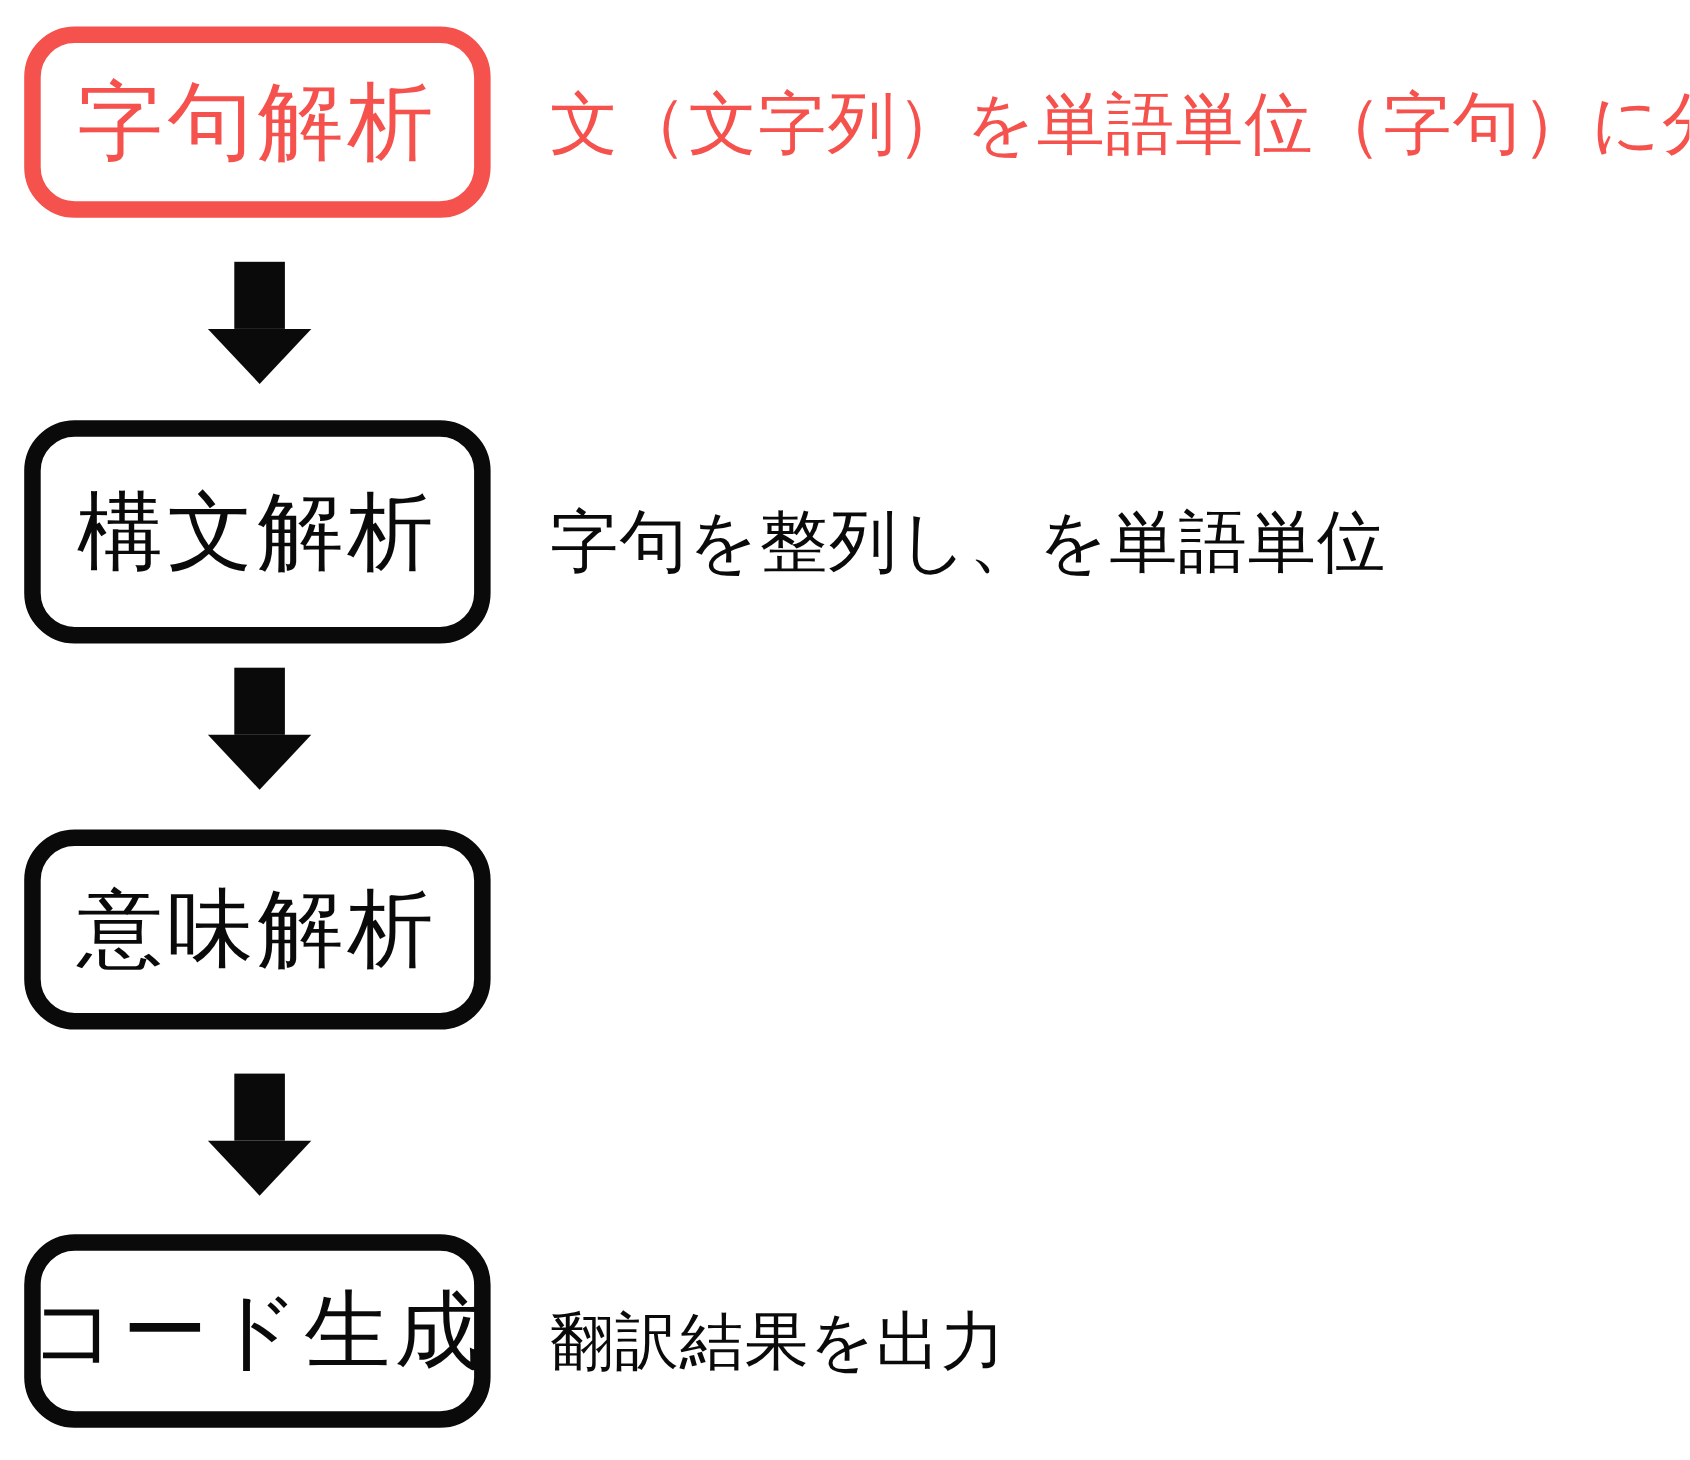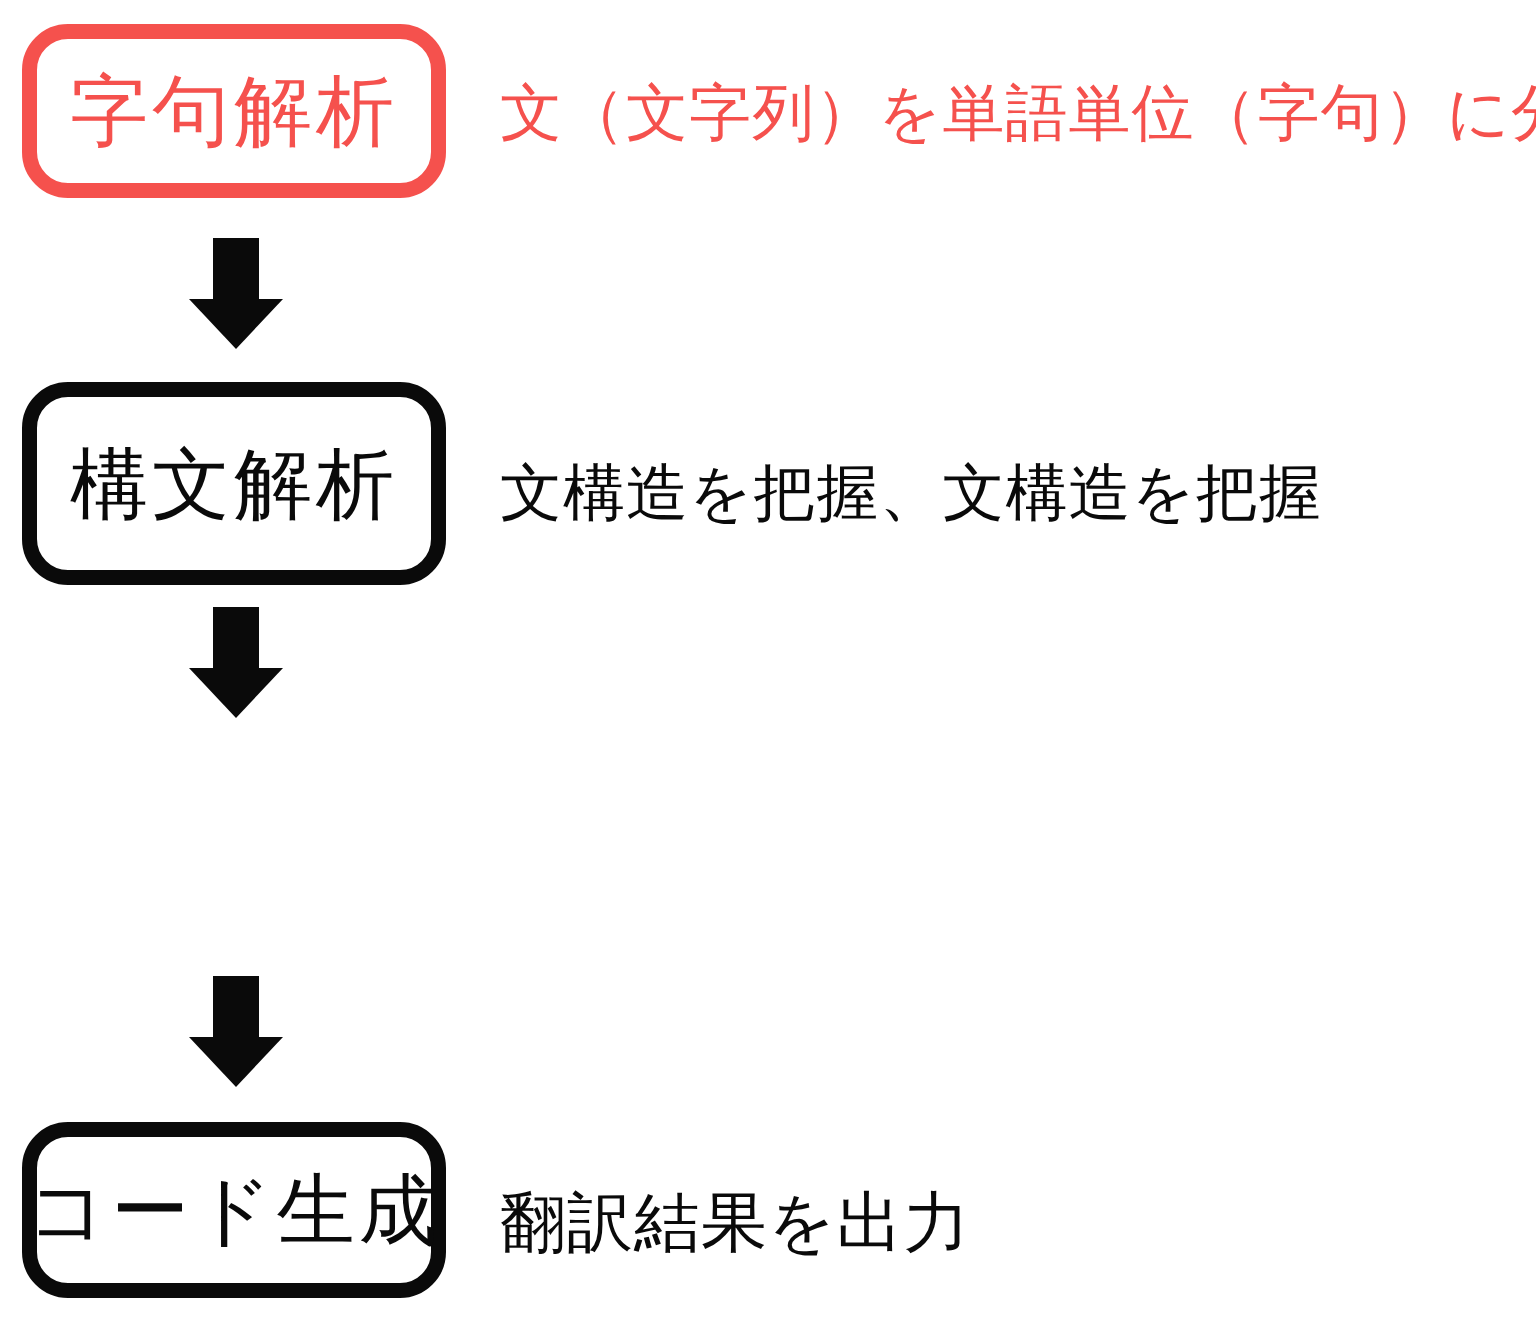--- a/index.html
+++ b/index.html
@@ -71,21 +71,21 @@
     border-top: 50px solid #0a0a0a;
   }
   
   #box-1 { top: 24px;  height: 174px; }
   #box-2 { top: 382px; height: 203px; }
   #box-3 { top: 754px; height: 182px; }
   #box-4 { top: 1122px; height: 176px; }
   #desc-1 { top: 82px; }
   #desc-2 { top: 462px; }
   #desc-3 { top: 822px; }
-  #desc-4 { top: 1190px; font-size: 66px; }
+  #desc-4 { top: 1190px; font-size: 58px; }
   #arrow-1 { top: 238px; }
   #arrow-2 { top: 607px; }
   #arrow-3 { top: 976px; }
 </style>
 </head>
 <body>
 
 <div class="canvas">
 
   <div class="stage-box highlight" id="box-1">
@@ -94,27 +94,30 @@
   <div class="stage-desc highlight" id="desc-1">文（文字列）を単語単位（字句）に分解</div>
 
   <div class="arrow" id="arrow-1">
     <div class="arrow-shaft"></div>
     <div class="arrow-head"></div>
   </div>
 
   <div class="stage-box" id="box-2">
     <span class="stage-label">構文解析</span>
   </div>
-  <div class="stage-desc" id="desc-2">文構造を把握、文構造を把握</div>
+  <div class="stage-desc" id="desc-2">字句を整列し、を単語単位</div>
 
   <div class="arrow" id="arrow-2">
     <div class="arrow-shaft"></div>
     <div class="arrow-head"></div>
   </div>
 
+  <div class="stage-box" id="box-3">
+    <span class="stage-label">意味解析</span>
+  </div>
 
   <div class="arrow" id="arrow-3">
     <div class="arrow-shaft"></div>
     <div class="arrow-head"></div>
   </div>
 
   <div class="stage-box" id="box-4">
     <span class="stage-label">コード生成</span>
   </div>
   <div class="stage-desc" id="desc-4">翻訳結果を出力</div>

